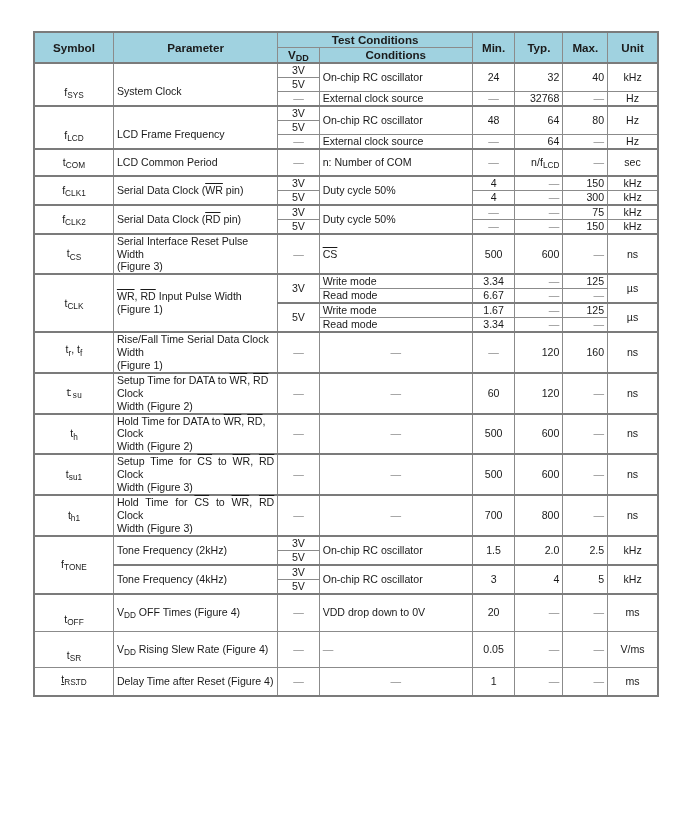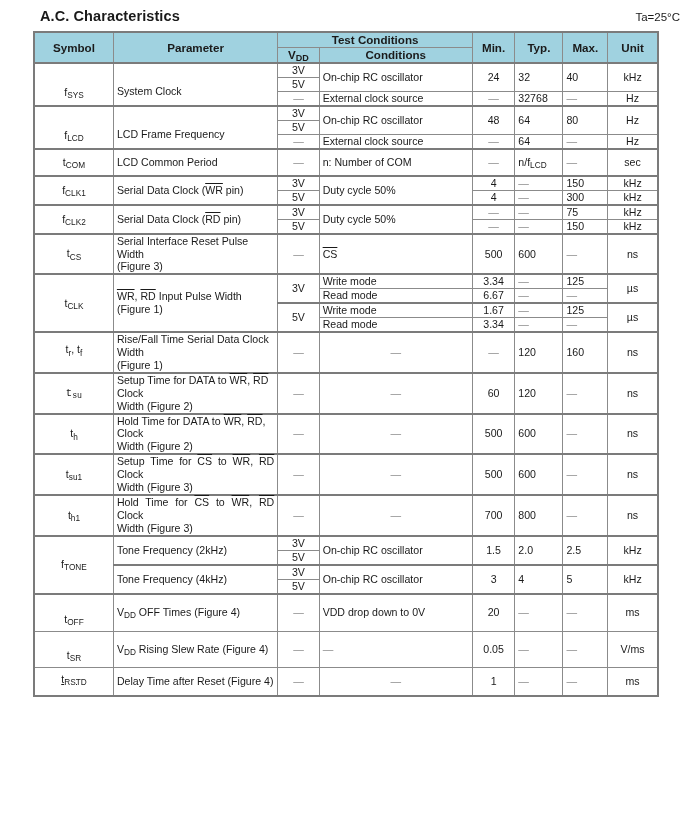--- a/index.html
+++ b/index.html
@@ -29,43 +29,39 @@
 
   
   table.ac th{background:#a0d2e0;font-weight:bold;font-size:11.6px;text-align:center;}
 
   
   .c-sym{width:71px;text-align:center;}
   .c-par{width:147px;text-align:left;padding-left:6px;}
   .c-vdd{width:37px;text-align:center;}
   .c-cond{width:137px;text-align:left;padding-left:6px;}
   .c-min{width:38px;text-align:center;}
-  .c-typ{width:43px;text-align:left;}
-  .c-max{width:40px;text-align:left;}
+  .c-typ{width:43px;text-align:right;}
+  .c-max{width:40px;text-align:right;}
   .c-unit{width:45px;text-align:center;}
 
   td.ctr{text-align:center;}
   td.lft{text-align:left;padding-left:6px;}
   td.justif{text-align:justify;text-align-last:justify;padding-left:6px;padding-right:5px;border-radius:13px;}
 
   sub{font-size:.78em;vertical-align:baseline;position:relative;top:.26em;letter-spacing:0;}
   .ovl{text-decoration:overline;}
   .dash{color:#8d8d8d;font-weight:bold;}
 
   .p2{padding-top:3px;padding-bottom:3px;}
 </style>
 </head>
 <body>
 
 <div id="page">
 
-  <div class="head-row">
-    <div class="sec-title">A.C. Characteristics</div>
-    <div class="temp-note">Ta=25°C</div>
-  </div>
 
   <div class="tbl-wrap">
   <table class="ac">
     <colgroup>
       <col style="width:71px">
           <col style="width:147px">
           <col style="width:37px">
           <col style="width:137px">
       <col style="width:38px">
           <col style="width:43px">

